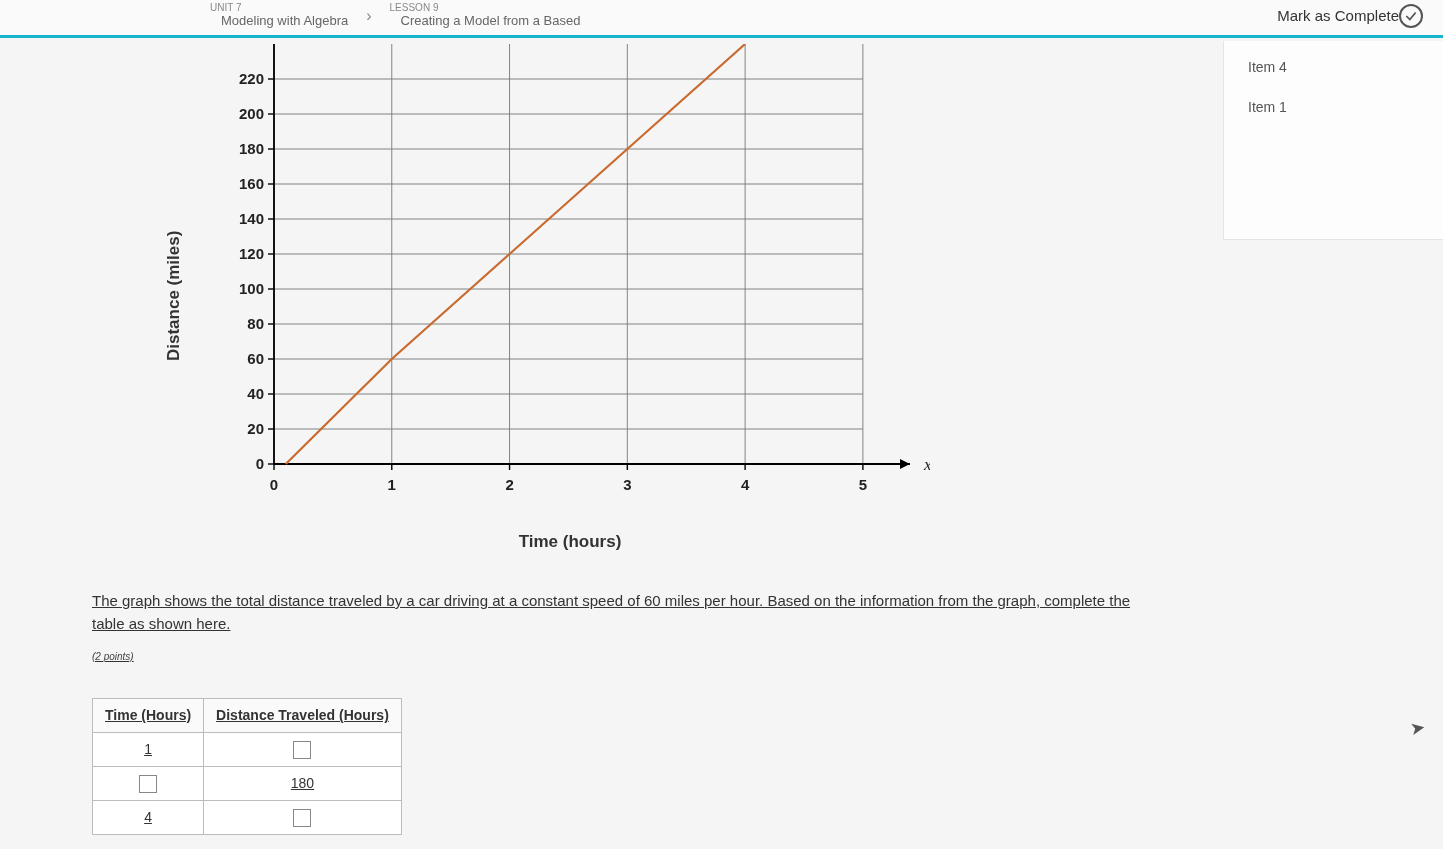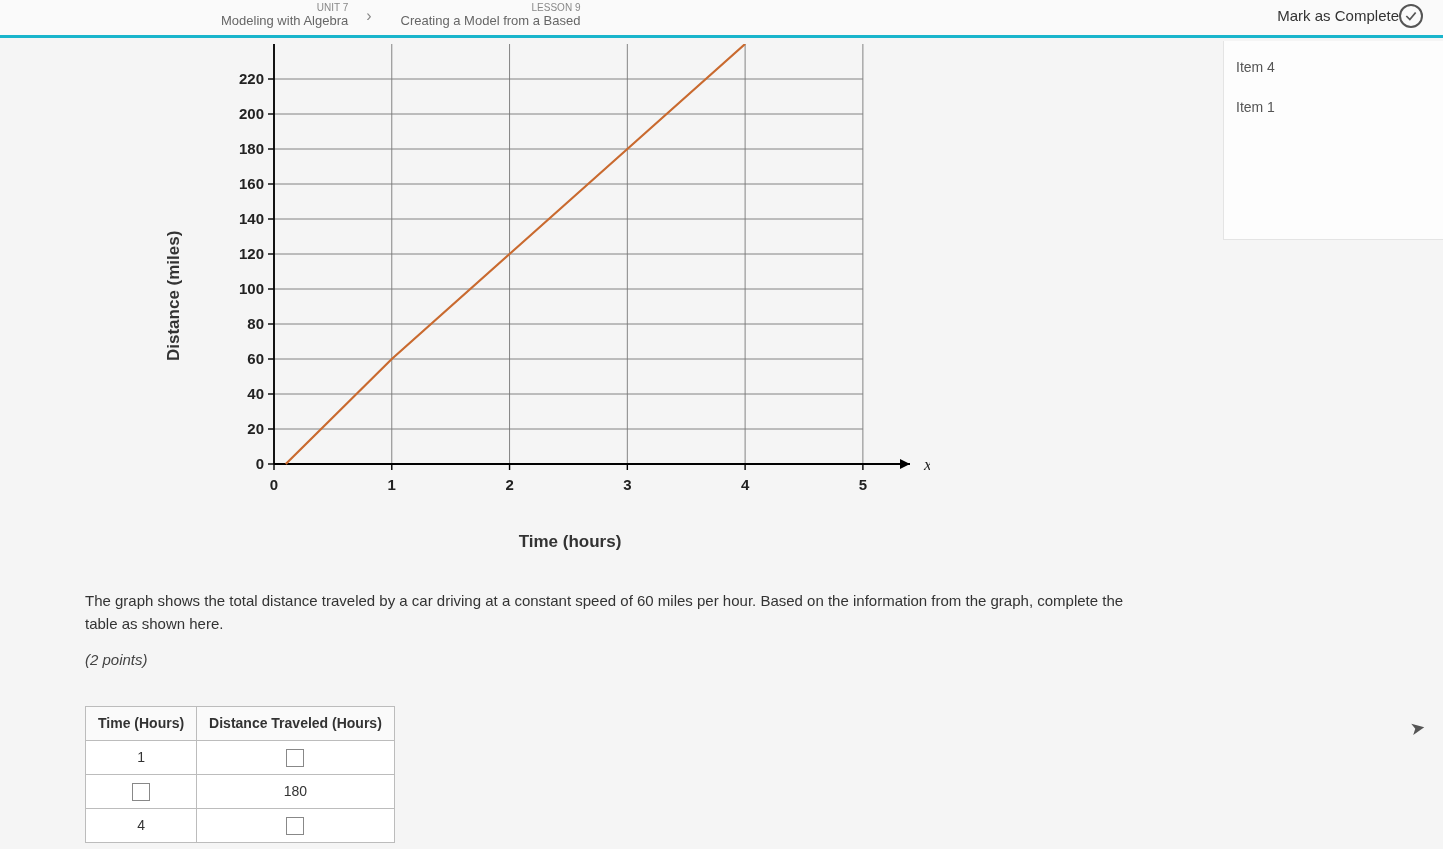--- a/index.html
+++ b/index.html
@@ -12,21 +12,20 @@
     position: relative;
     overflow: hidden;
   }
   .header {
     display: flex;
     align-items: center;
     padding: 4px 20px 8px 210px;
     background: #fafafa;
     border-bottom: 3px solid #19b5cc;
     height: 38px;
-    text-align: right;
   }
   .breadcrumb-block { line-height: 1.15; }
   .bc-unit { font-size: 10px; color: #888; }
   .bc-title { font-size: 13px; color: #666; margin-left: 11px; }
   .bc-sep { margin: 0 18px; color: #888; font-size: 16px; }
   .mark-complete {
     margin-left: auto;
     display: flex;
     align-items: center;
     gap: 0;
@@ -43,21 +42,21 @@
   .check-circle svg { width: 14px; height: 14px; stroke: #555; stroke-width: 3; fill: none; }
 
   .side-panel {
     position: absolute;
     right: 0;
     top: 41px;
     width: 220px;
     background: #fdfdfd;
     border-left: 1px solid #e4e4e4;
     border-bottom: 1px solid #e4e4e4;
-    padding: 18px 16px 100px 12px;
+    padding: 18px 16px 100px 24px;
     font-size: 14px;
     color: #555;
   }
   .side-panel .item { margin-bottom: 24px; cursor: pointer; }
 
   .content {
     padding: 0 0 0 70px;
     position: relative;
   }
 
@@ -83,27 +82,28 @@
     bottom: -28px;
     transform: translateX(-50%);
     font-weight: bold;
     font-size: 17px;
   }
   svg.chart { width: 100%; height: 100%; display: block; }
   .tick-label { font-size: 15px; fill: #222; font-weight: bold; font-family: Arial; }
   .axis-var { font-style: italic; font-family: 'Times New Roman', serif; font-size: 17px; fill: #222; }
 
   .question {
-    margin: 66px 60px 0 15px;
+    margin: 66px 60px 0 22px;
     max-width: 1060px;
     font-size: 15px;
     color: #333;
     line-height: 1.5;
-  }
-  .points { font-style: italic; font-size: 15px; color: #444; margin-top: 14px; }
+    text-decoration: underline;
+  }
+  .points { font-style: italic; font-size: 10px; color: #444; margin-top: 14px; }
 
   table.answer {
     margin-top: 34px;
     border-collapse: collapse;
     font-size: 14px;
   }
   table.answer th, table.answer td {
     border: 1px solid #bcbcbc;
     padding: 6px 12px;
     text-align: center;

